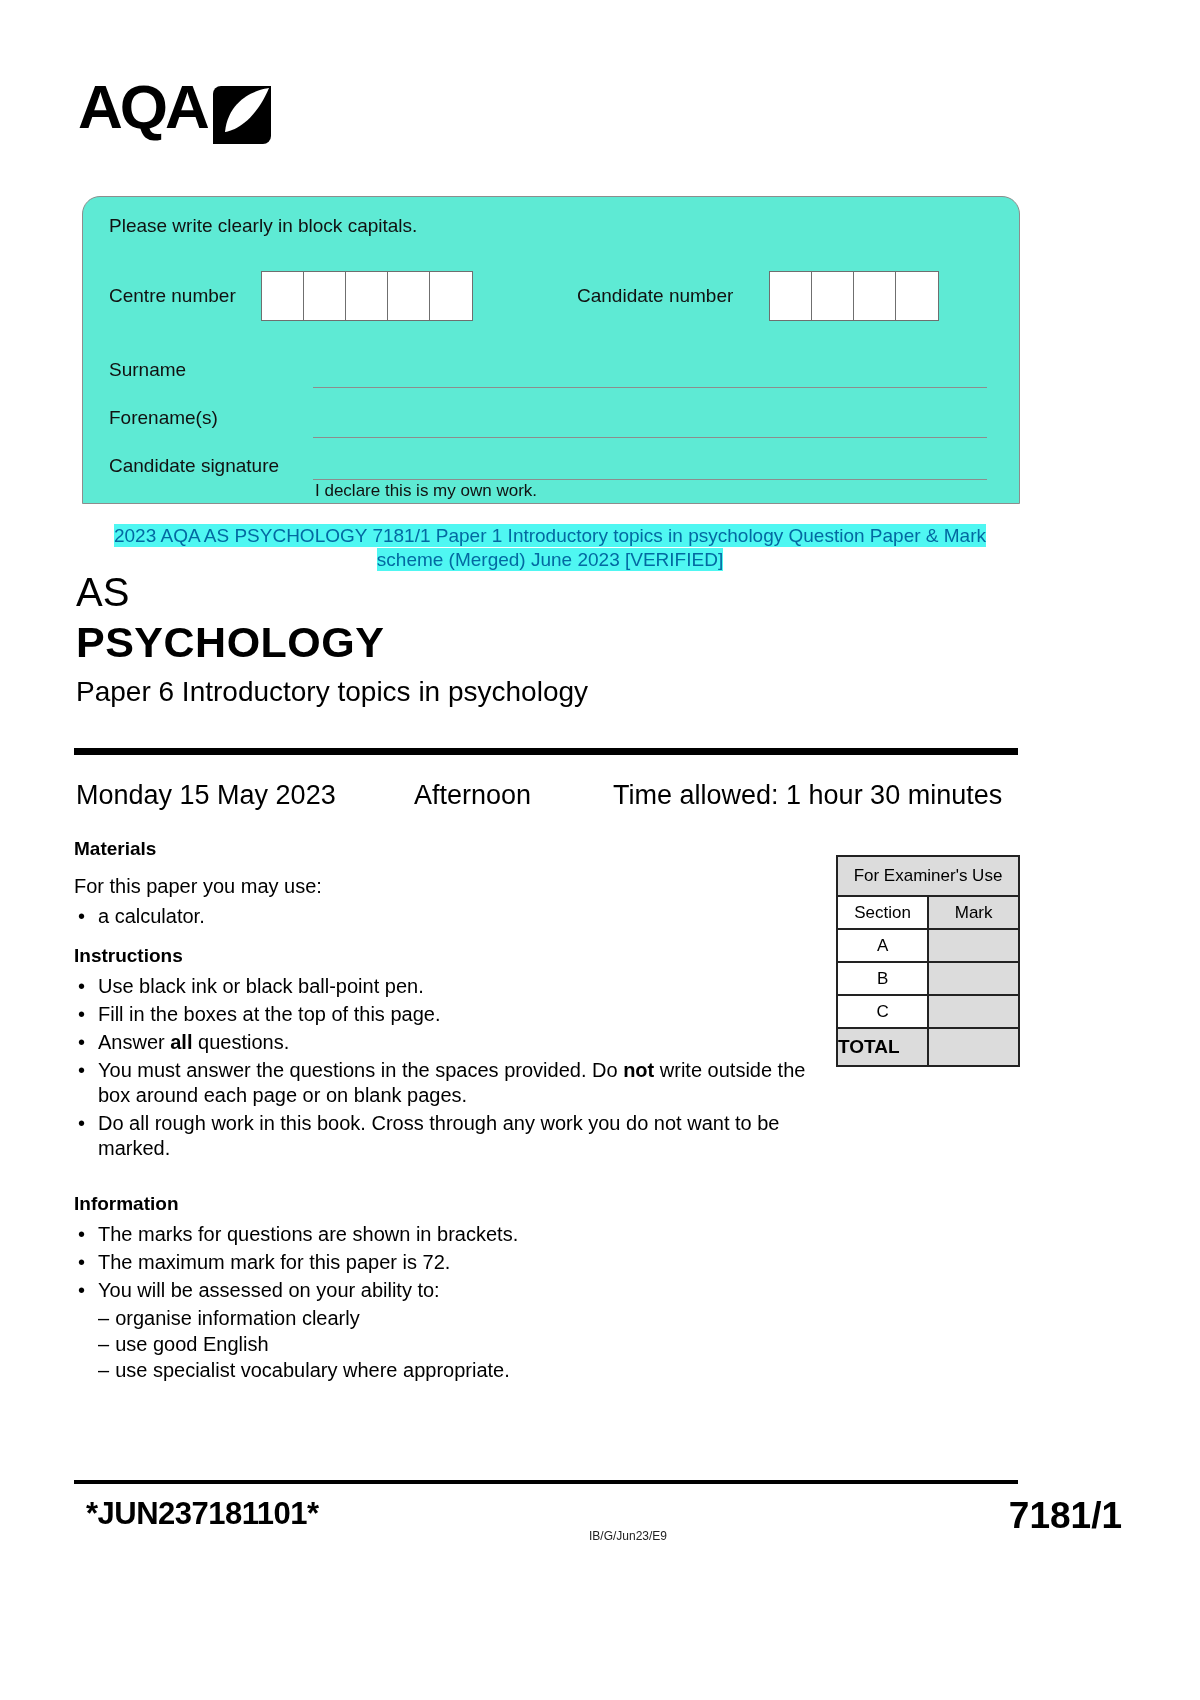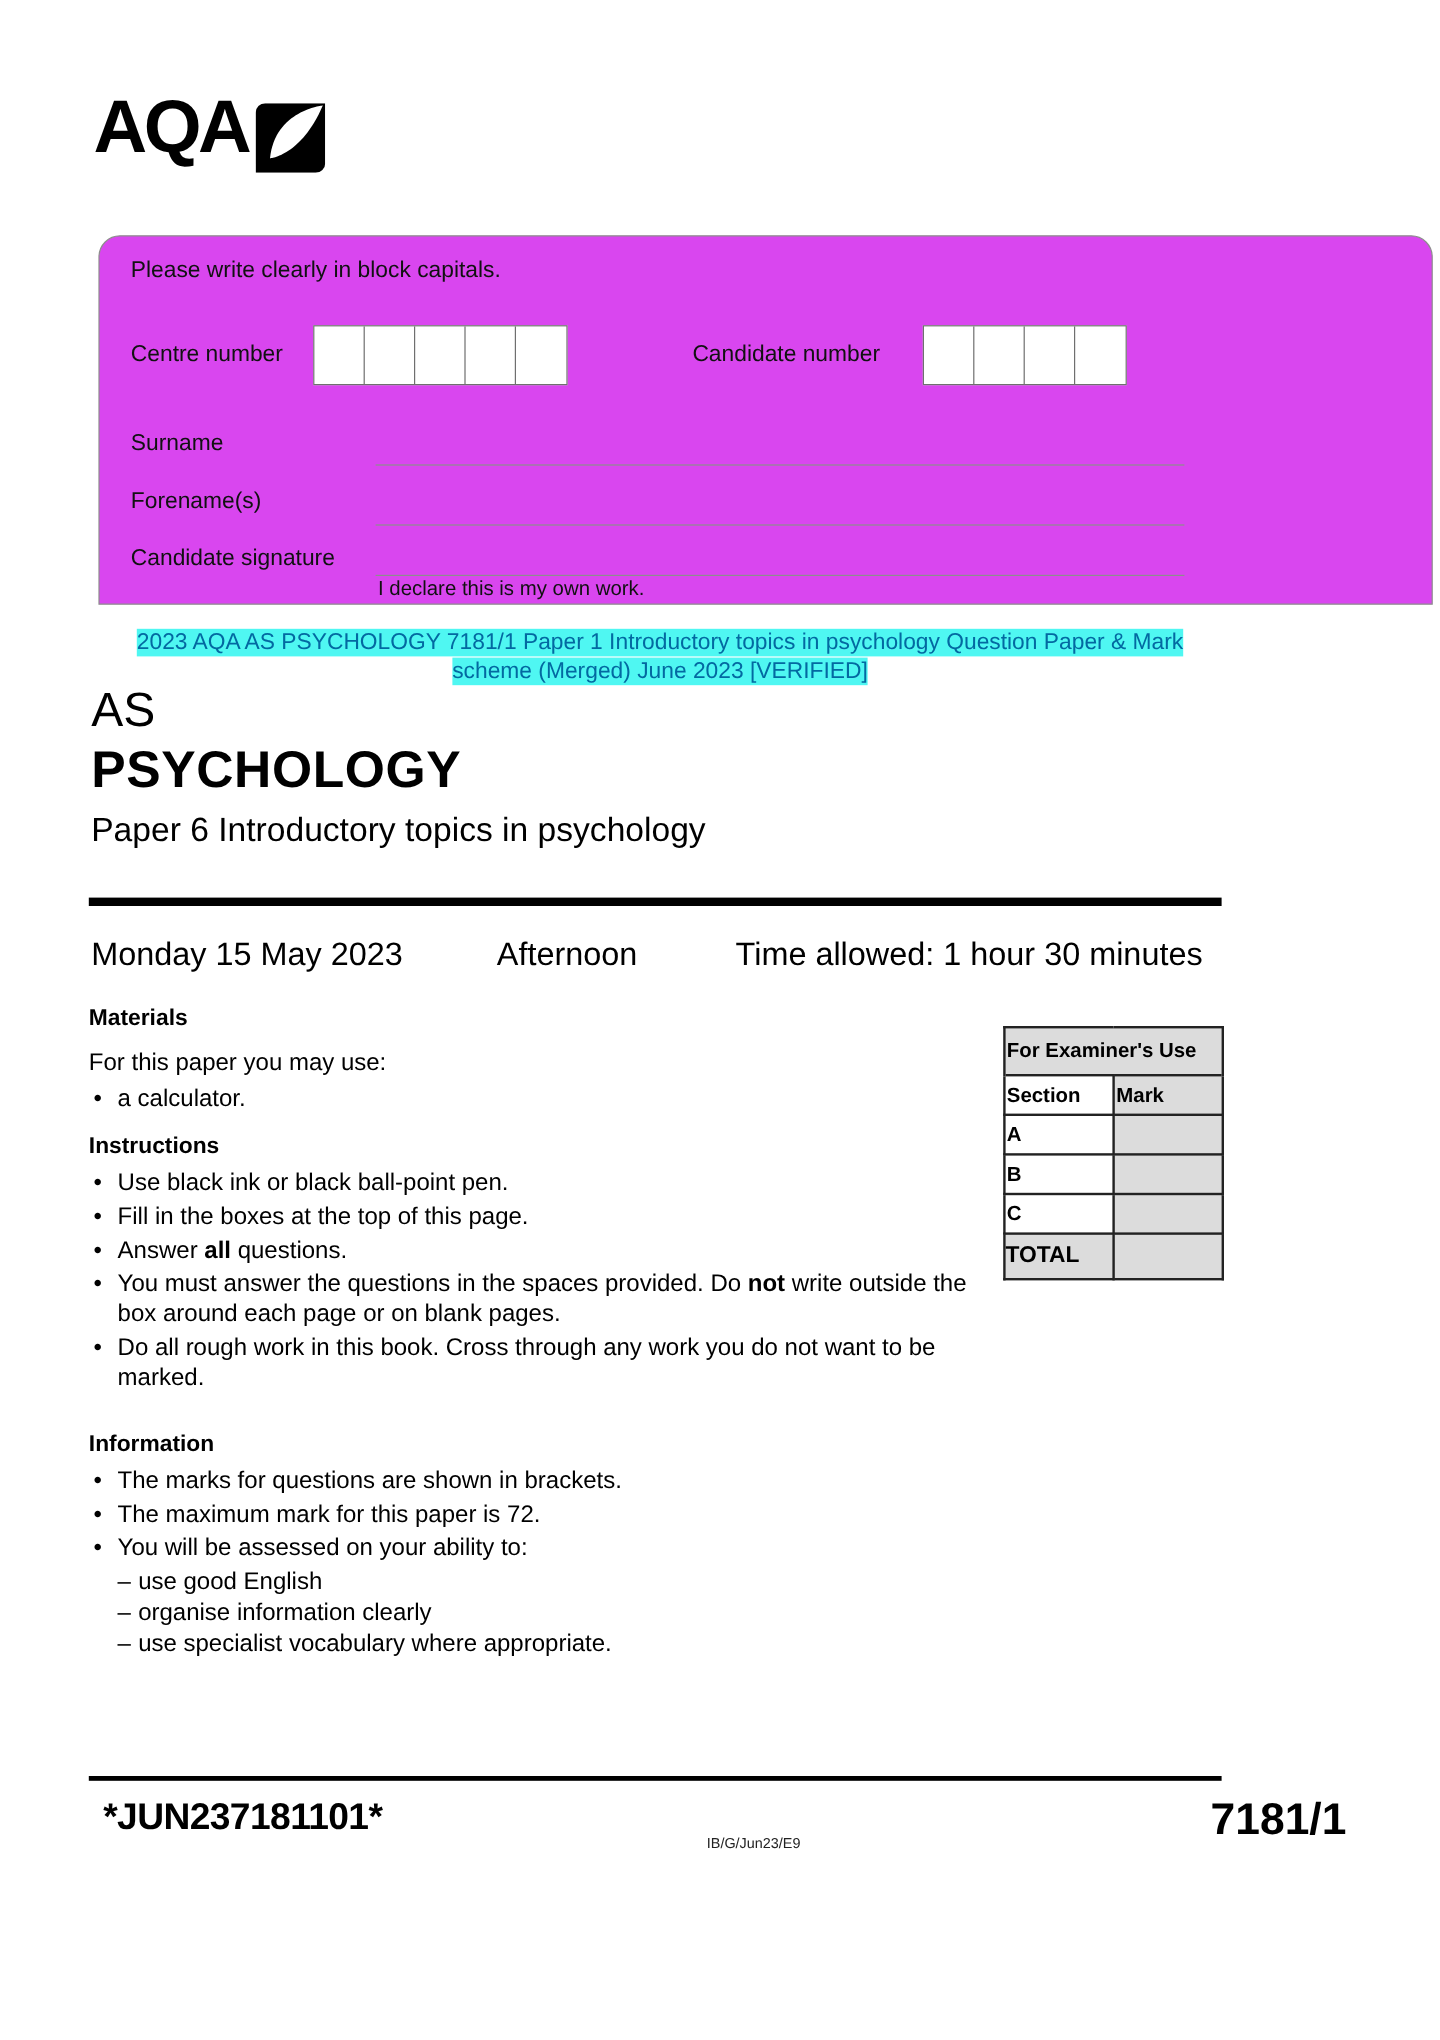--- a/index.html
+++ b/index.html
@@ -40,25 +40,25 @@
   .logo-mark {
     margin-left: 6px;
     margin-top: 8px;
   }
 
   
   .details-box {
     position: absolute;
     left: 82px;
     top: 196px;
-    width: 1112px;
+    width: 938px;
     height: 308px;
     border: 1px solid #8d8d8d;
     border-radius: 18px 18px 0 0;
-    background: #d946ef;
+    background: #5eead4;
   }
   .details-instruction {
     position: absolute;
     left: 26px;
     top: 18px;
     font-size: 19px;
     color: #111;
   }
   .num-label {
     position: absolute;
@@ -200,22 +200,22 @@
   .examiner-table {
     position: absolute;
     left: 836px;
     top: 855px;
     width: 184px;
     border-collapse: collapse;
     font-size: 17px;
   }
   .examiner-table td, .examiner-table th {
     border: 2px solid #222;
-    text-align: left;
-    font-weight: bold;
+    text-align: center;
+    font-weight: normal;
     height: 33px;
   }
   .examiner-table .feu {
     background: #dcdcdc;
     border: 2px solid #222;
     border-bottom: none;
     font-size: 17px;
     height: 40px;
   }
   .examiner-table .col-section { width: 92px; background: #fff; }
@@ -340,22 +340,22 @@
     <li><span>Answer </span><span class="b">all</span><span> questions.</span></li>
     <li><span>You must answer the questions in the spaces provided. Do </span><span class="b">not</span><span> write outside the box around each page or on blank pages.</span></li>
     <li><span>Do all rough work in this book. Cross through any work you do not want to be marked.</span></li>
   </ul>
 
   <div class="sec-head" style="top:1193px;">Information</div>
   <ul class="bullets" style="top:1222px; width:740px;">
     <li>The marks for questions are shown in brackets.</li>
     <li>The maximum mark for this paper is 72.</li>
     <li>You will be assessed on your ability to:</li>
+    <li class="sub"><span class="dash">–</span><span>organise information clearly</span></li>
     <li class="sub"><span class="dash">–</span><span>use good English</span></li>
-    <li class="sub"><span class="dash">–</span><span>organise information clearly</span></li>
     <li class="sub"><span class="dash">–</span><span>use specialist vocabulary where appropriate.</span></li>
   </ul>
 
   <table class="examiner-table">
     <tbody>
         <tr>
       <td class="feu" colspan="2">For Examiner's Use</td>
     </tr>
     <tr>
       <td class="col-section">Section</td>

